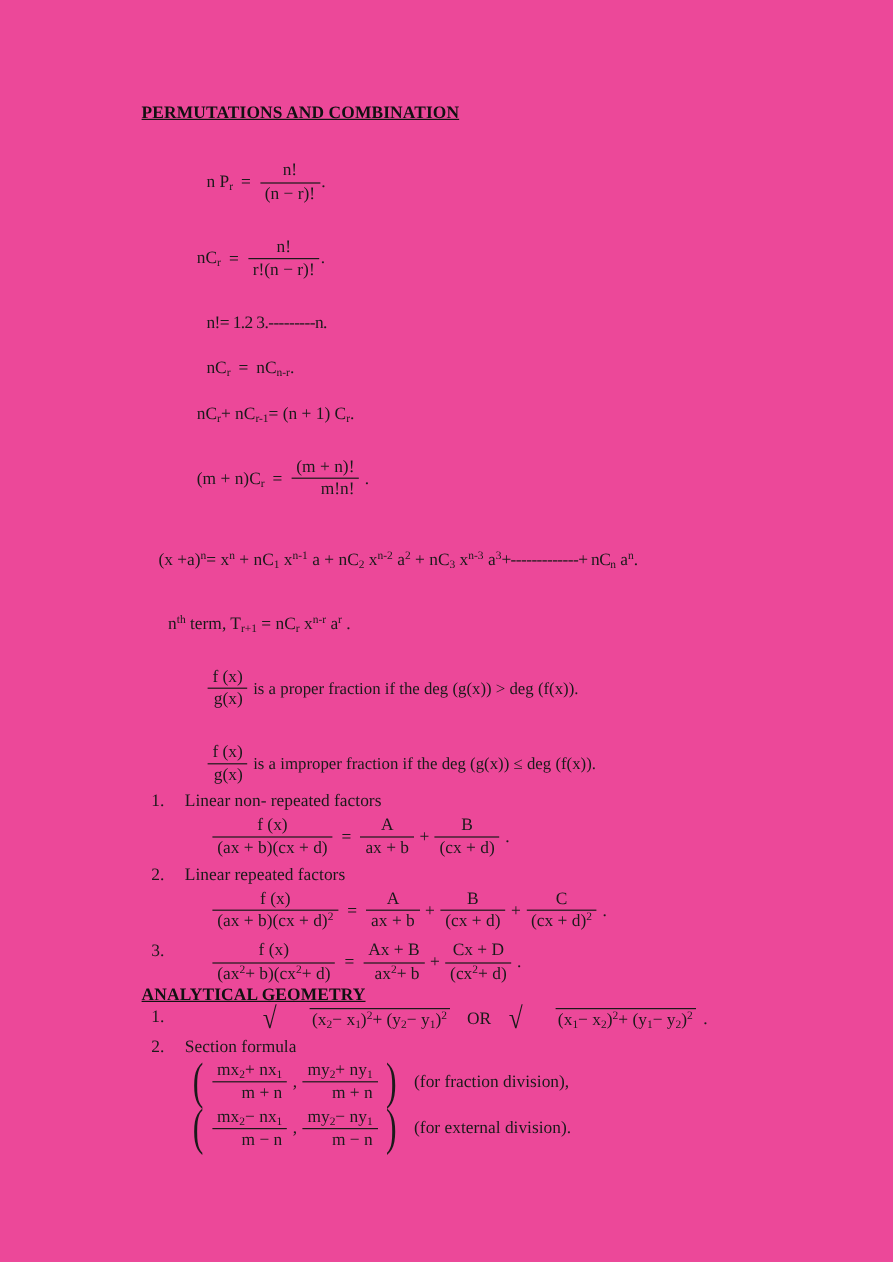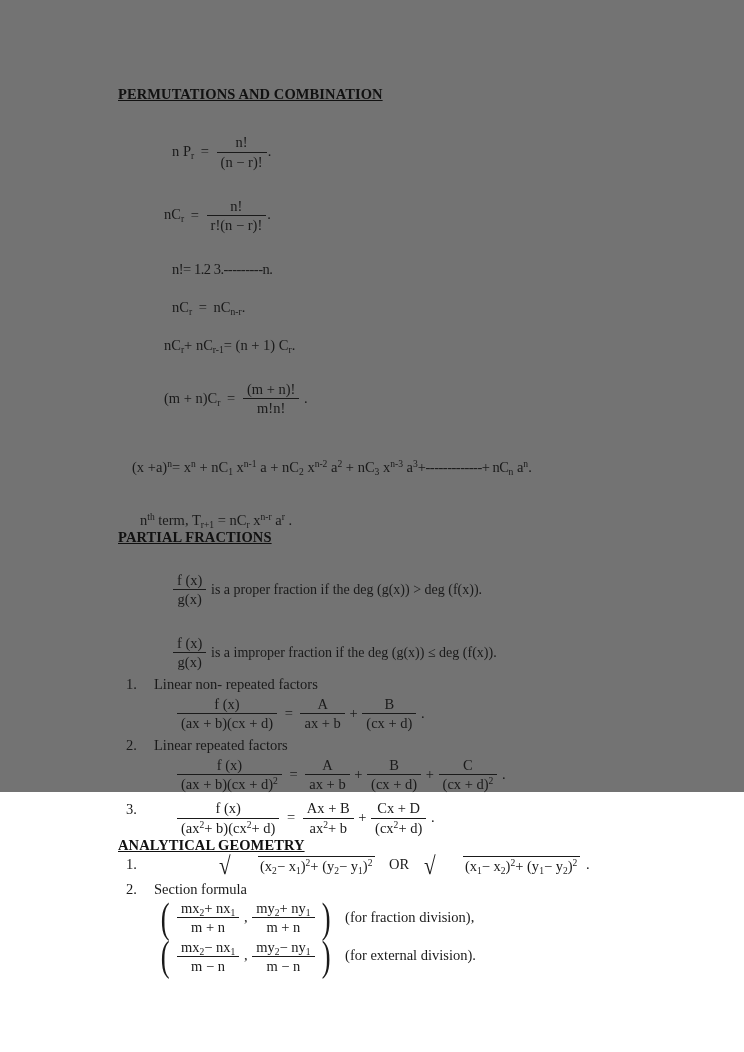--- a/index.html
+++ b/index.html
@@ -13,22 +13,22 @@
     height: 1052px;
     position: relative;
     font-family: "Liberation Serif", "DejaVu Serif", serif;
     color: #1a1a1a;
     overflow: hidden;
   }
   .page {
     position: absolute;
     left: 0; top: 0;
     width: 744px;
-    height: 792px;
-    background: #737373;
+    height: 1052px;
+    background: #ec4899;
   }
   .content {
     position: absolute;
     left: 118px;
     top: 86px;
     width: 560px;
   }
 
   
   .heading {
@@ -67,20 +67,21 @@
   .frac > .num {
     display: block;
     padding: 0 4px 1px 4px;
     border-bottom: 1.3px solid #1a1a1a;
     line-height: 1.12;
   }
   .frac > .den {
     display: block;
     padding: 1px 4px 0 4px;
     line-height: 1.12;
+    text-align: right;
   }
 
   
   .bigparen {
     display: inline-block;
     font-size: 2.95em;
     font-weight: 300;
     vertical-align: middle;
     line-height: 0.62;
     position: relative;
@@ -225,23 +226,20 @@
     <div class="gap-lg"></div>
 
     <div class="line indent-1">
       <span>n</span><sup>th</sup><span> term, T</span><sub>r+1</sub>
       <span>= nC</span><sub>r</sub>
       <span>x</span><sup>n-r</sup>
       <span>a</span><sup>r</sup>
       <span>.</span>
     </div>
 
-    <div class="heading-row">
-      <span class="heading">PARTIAL FRACTIONS</span>
-    </div>
 
     <div class="gap-sm"></div>
 
     <div class="line indent-3">
       <span class="frac">
         <span class="num">f (x)</span>
         <span class="den">g(x)</span>
       </span>
       <span class="txt">is a proper fraction if the deg (g(x)) &gt; deg (f(x)).</span>
     </div>

